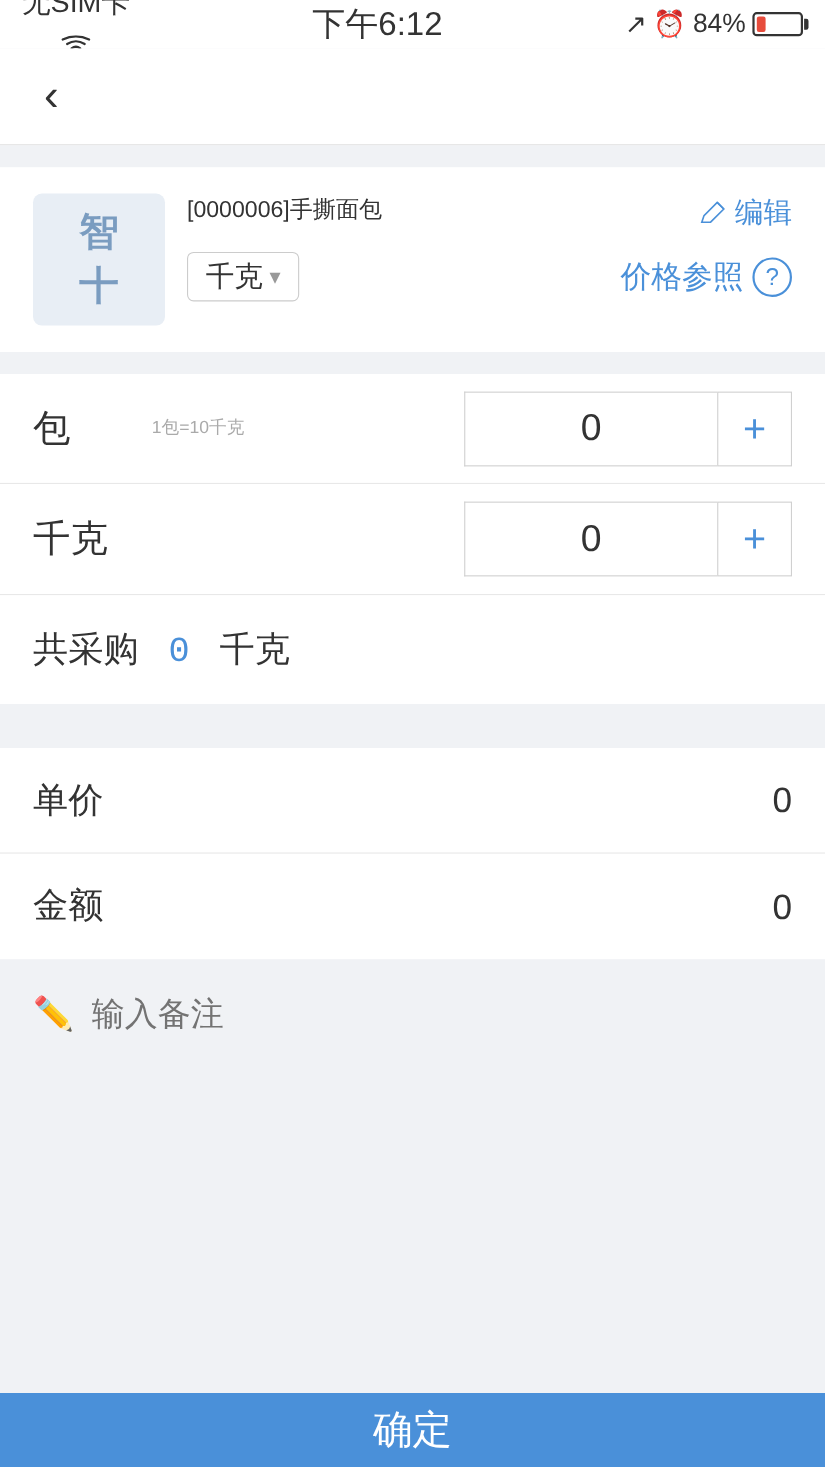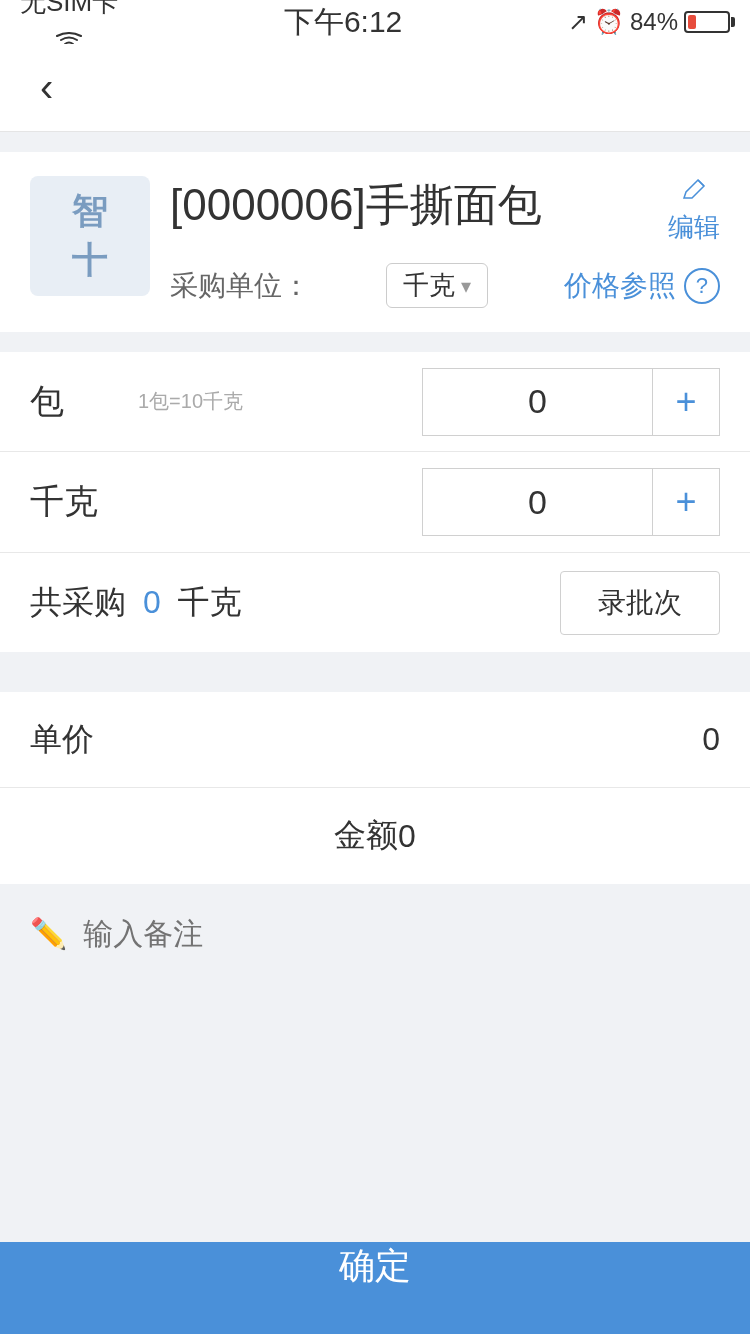--- a/index.html
+++ b/index.html
@@ -92,32 +92,31 @@
     .product-info {
       flex: 1;
     }
     .product-name-row {
       display: flex;
       justify-content: space-between;
       align-items: flex-start;
       margin-bottom: 18px;
     }
     .product-name {
-      font-size: 44px;
+      font-size: 21px;
       color: #333;
       font-weight: 500;
     }
     .edit-btn {
       display: flex;
       align-items: center;
       gap: 6px;
       font-size: 26px;
       color: #4a90d9;
       cursor: pointer;
-      flex-direction: column;
     }
     .unit-row {
       display: flex;
       justify-content: space-between;
       align-items: center;
     }
     .unit-label {
       font-size: 28px;
       color: #666;
     }
@@ -168,21 +167,21 @@
       height: 100px;
       border-bottom: 1px solid #e8e8e8;
     }
     .input-row:last-child { border-bottom: none; }
     .input-label {
       font-size: 34px;
       color: #333;
       min-width: 100px;
     }
     .input-label-hint {
-      font-size: 20px;
+      font-size: 16px;
       color: #aaa;
       margin-left: 8px;
     }
     .input-right {
       margin-left: auto;
       display: flex;
       align-items: center;
       gap: 0;
     }
     .qty-input {
@@ -215,20 +214,21 @@
       display: flex;
       align-items: center;
       justify-content: space-between;
       padding: 0 30px;
       height: 100px;
       border-top: 1px solid #e8e8e8;
     }
     .total-text {
       font-size: 32px;
       color: #333;
+      font-family: Liberation Mono, monospace;
     }
     .total-text span { color: #4a90d9; margin: 0 8px; }
     .batch-btn {
       width: 160px;
       height: 64px;
       border: 1px solid #d0d0d0;
       background: #fff;
       border-radius: 4px;
       font-size: 28px;
       color: #333;
@@ -244,21 +244,21 @@
       margin-top: 20px;
     }
     .price-row {
       display: flex;
       align-items: center;
       justify-content: space-between;
       padding: 4px 30px;
       height: 96px;
       border-bottom: 1px solid #e8e8e8;
     }
-    .price-row:last-child { border-bottom: none; justify-content: center; }
+    .price-row:last-child { border-bottom: none; }
     .price-row-label {
       font-size: 32px;
       color: #333;
     }
     .price-row-value {
       font-size: 32px;
       color: #333;
     }
 
     
@@ -281,24 +281,24 @@
       font-size: 30px;
       color: #737373;
     }
 
     
     .confirm-btn {
       position: fixed;
       bottom: 0;
       left: 0;
       width: 750px;
-      height: 92px;
+      height: 68px;
       background: #4a90d9;
       display: flex;
-      align-items: flex-start;
+      align-items: center;
       justify-content: center;
       font-size: 36px;
       color: #fff;
       cursor: pointer;
     }
   </style>
 </head>
 <body>
 
 <div class="status-bar">
@@ -340,21 +340,20 @@
       <div class="product-name">[0000006]手撕面包</div>
       <div class="edit-btn">
         <svg width="28" height="28" viewBox="0 0 28 28">
           <path d="M4 22L6 16L18 4L24 10L12 22L4 22Z" stroke="#4a90d9" stroke-width="1.5" fill="none"></path>
           <path d="M18 4L24 10" stroke="#4a90d9" stroke-width="1.5"></path>
         </svg>
         <span>编辑</span>
       </div>
     </div>
     <div class="unit-row">
-      <span class="unit-label">采购单位：</span>
       <div class="unit-select">
         <span>千克</span>
         <span class="unit-select-arrow">▾</span>
       </div>
       <div class="price-ref">
         <span>价格参照</span>
         <div class="price-ref-help">?</div>
       </div>
     </div>
   </div>
@@ -379,21 +378,20 @@
       <input class="qty-input" type="text" value="0" style="">
       <div class="qty-plus">+</div>
     </div>
   </div>
 </div>
 
 <div class="total-row">
   <div class="total-text">
     共采购 <span>0</span> 千克
   </div>
-  <div class="batch-btn">录批次</div>
 </div>
 
 <div class="section-divider"></div>
 
 <div class="price-section">
   <div class="price-row">
     <span class="price-row-label">单价</span>
     <span class="price-row-value">0</span>
   </div>
   <div class="price-row">

